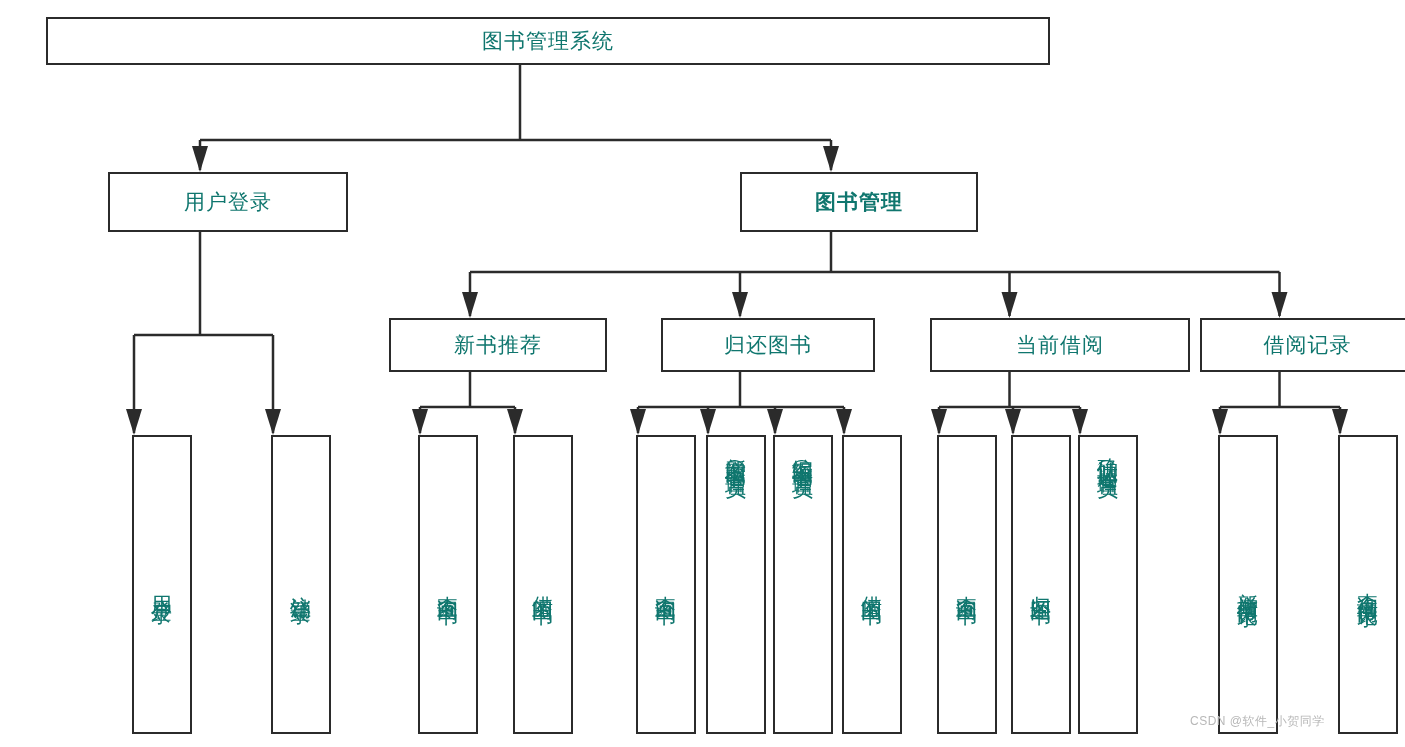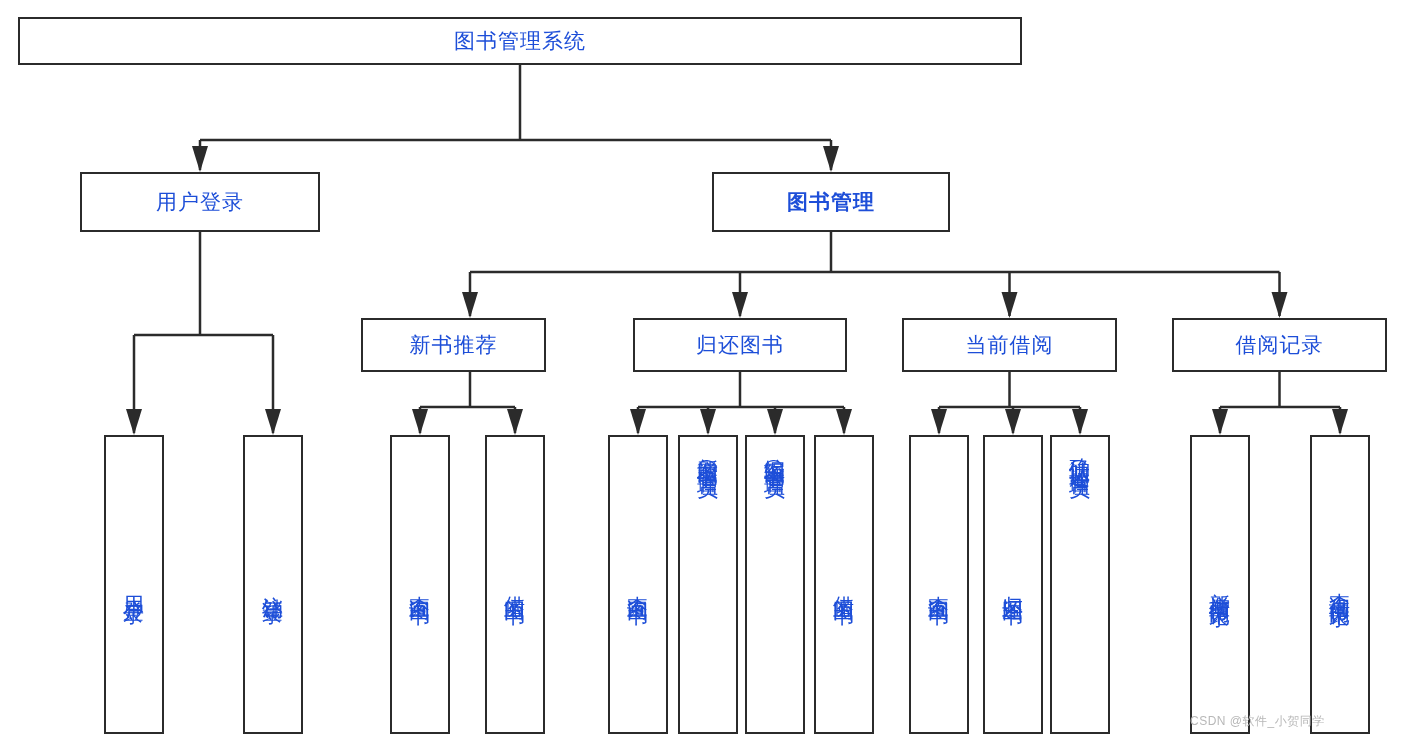--- a/index.html
+++ b/index.html
@@ -24,21 +24,22 @@
     pointer-events: none;
   }
   .node {
     position: absolute;
     box-sizing: border-box;
     border: 2px solid #2b2b2b;
     background: #ffffff;
     display: flex;
     align-items: center;
     justify-content: center;
-    color: #1d4ed8;
+    color: #0f766e;
+    margin-left: 28px;
   }
   .node.horiz {
     font-size: 21px;
     letter-spacing: 1px;
   }
   .node.vert {
     writing-mode: vertical-rl;
     text-orientation: upright;
     font-size: 21px;
     letter-spacing: 3px;
@@ -124,27 +125,27 @@
   <div id="nodes-layer">
       <div class="node horiz" style="left: 18px; top: 17px; width: 1004px; height: 48px;">
         <span>图书管理系统</span>
       </div>
       <div class="node horiz" style="left: 80px; top: 172px; width: 240px; height: 60px;">
         <span>用户登录</span>
       </div>
       <div class="node horiz" style="left: 712px; top: 172px; width: 238px; height: 60px; font-weight: bold;">
         <span>图书管理</span>
       </div>
-      <div class="node horiz" style="left: 361px; top: 318px; width: 185px; height: 54px;">
+      <div class="node horiz" style="left: 361px; top: 318px; width: 218px; height: 54px;">
         <span>新书推荐</span>
       </div>
       <div class="node horiz" style="left: 633px; top: 318px; width: 214px; height: 54px;">
         <span>归还图书</span>
       </div>
-      <div class="node horiz" style="left: 902px; top: 318px; width: 215px; height: 54px;">
+      <div class="node horiz" style="left: 902px; top: 318px; width: 260px; height: 54px;">
         <span>当前借阅</span>
       </div>
       <div class="node horiz" style="left: 1172px; top: 318px; width: 215px; height: 54px;">
         <span>借阅记录</span>
       </div>
       <div class="node vert" style="left: 104px; top: 435px; width: 60px; height: 299px;">
         <span>用户登录</span>
       </div>
       <div class="node vert" style="left: 243px; top: 435px; width: 60px; height: 299px;">
         <span>注销登录</span>

